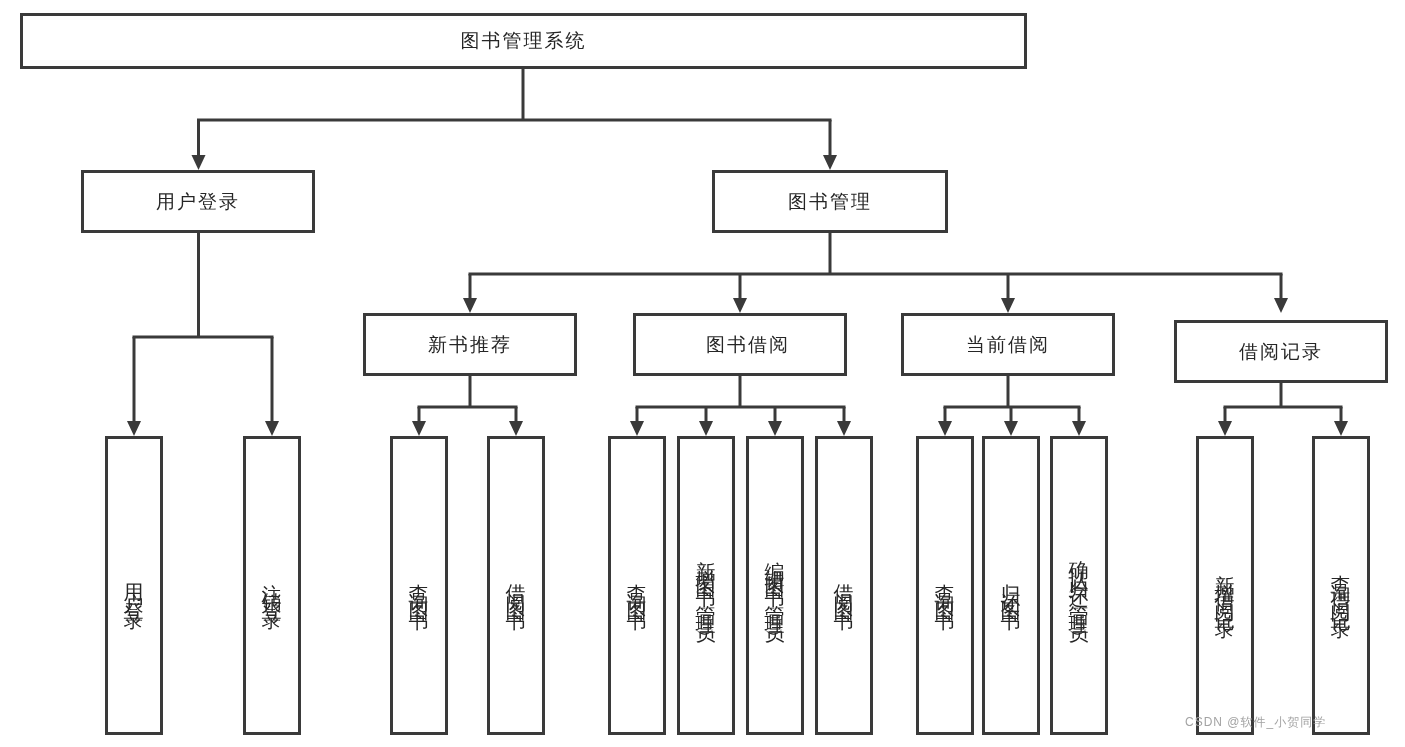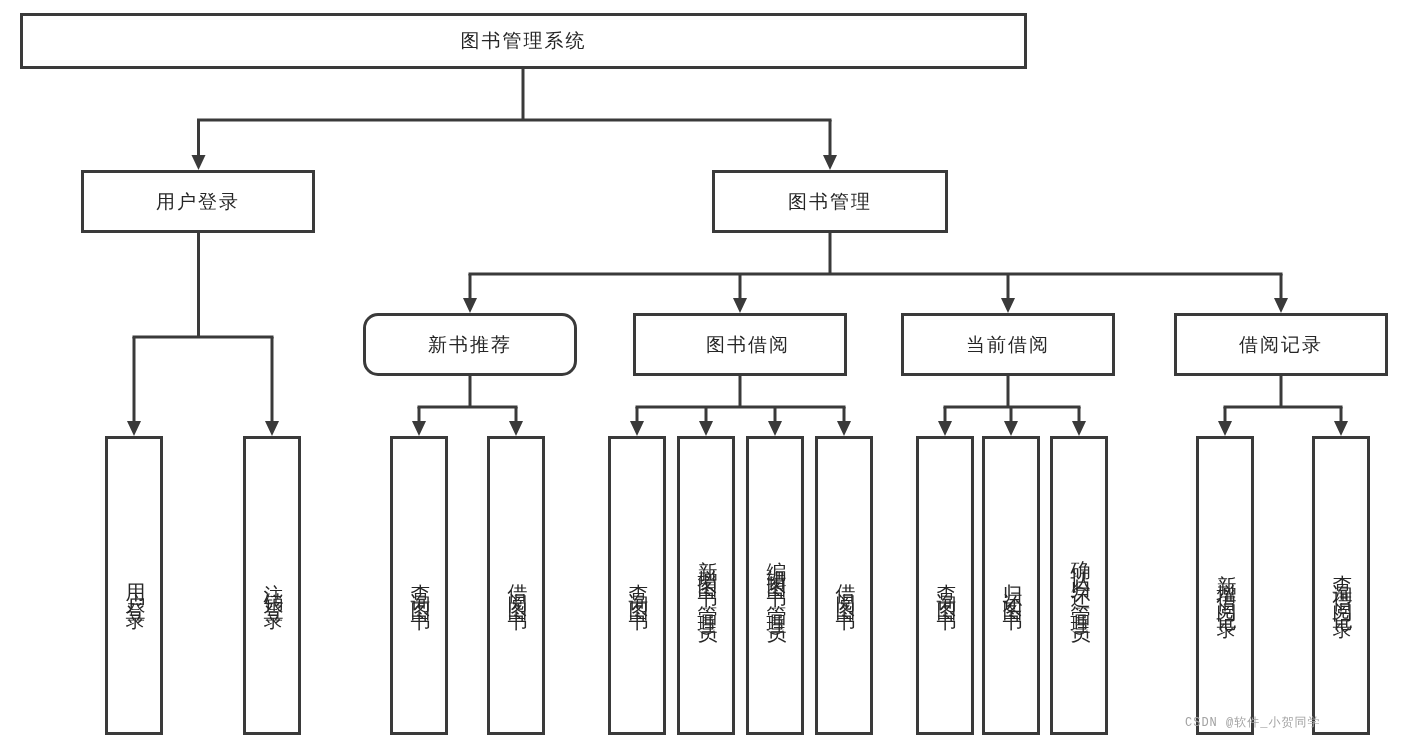--- a/index.html
+++ b/index.html
@@ -5,21 +5,20 @@
   * { margin: 0; padding: 0; box-sizing: border-box; }
   html, body { background: #ffffff; }
   body { font-family: "Liberation Sans", sans-serif; }
 
   .stage {
     position: relative;
     width: 1405px;
     height: 747px;
     background: #ffffff;
     overflow: hidden;
-    font-family: Liberation Mono, monospace;
   }
 
   .connectors {
     position: absolute;
     left: 0; top: 0;
     width: 1405px; height: 747px;
     pointer-events: none;
   }
 
   .node {
@@ -132,30 +131,30 @@
     <span>图书管理系统</span>
   </div>
 
   <div class="node hnode" style="left:81px; top:170px; width:234px; height:63px;">
     <span>用户登录</span>
   </div>
   <div class="node hnode" style="left:712px; top:170px; width:236px; height:63px;">
     <span>图书管理</span>
   </div>
 
-  <div class="node hnode" style="left:363px; top:313px; width:214px; height:63px;border-radius:15px;">
+  <div class="node hnode" style="left:363px; top:313px; width:214px; height:63px;">
     <span>新书推荐</span>
   </div>
   <div class="node hnode" style="left:633px; top:313px; width:214px; height:63px;padding-left:16px;">
     <span>图书借阅</span>
   </div>
   <div class="node hnode" style="left:901px; top:313px; width:214px; height:63px;">
     <span>当前借阅</span>
   </div>
-  <div class="node hnode" style="left:1174px; top:313px; width:214px; height:63px;">
+  <div class="node hnode" style="left:1174px; top:320px; width:214px; height:63px;">
     <span>借阅记录</span>
   </div>
 
   <div class="node vnode" style="left:105px; top:436px; width:58px; height:299px;">
     <span class="vlabel">用户登录</span>
   </div>
   <div class="node vnode" style="left:243px; top:436px; width:58px; height:299px;">
     <span class="vlabel">注销登录</span>
   </div>
 

